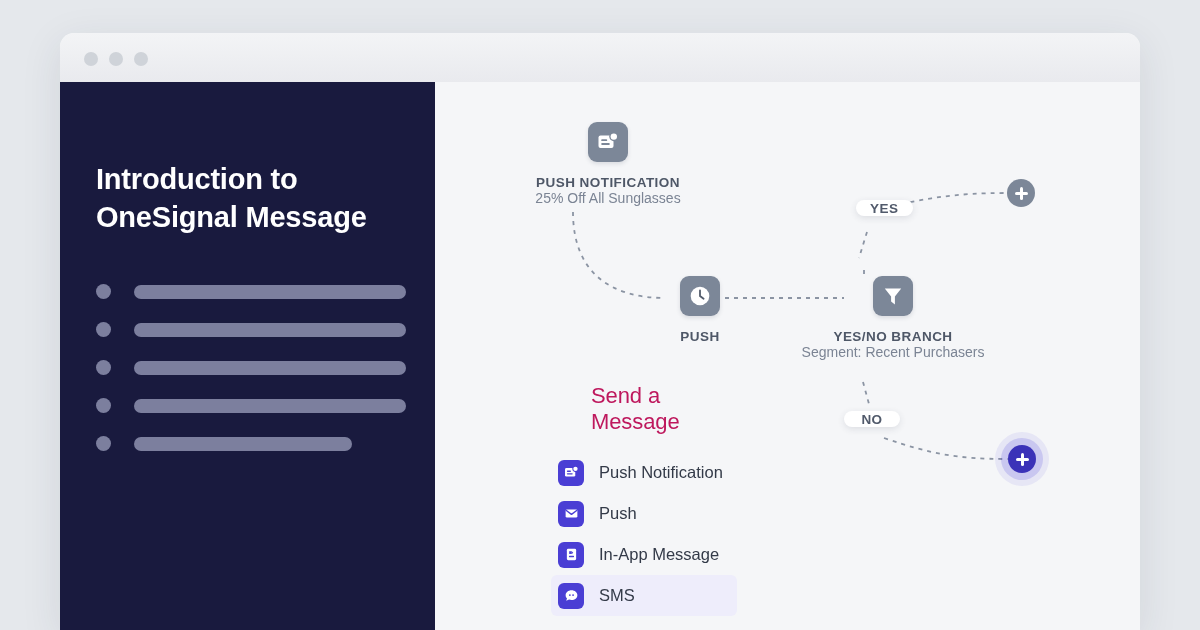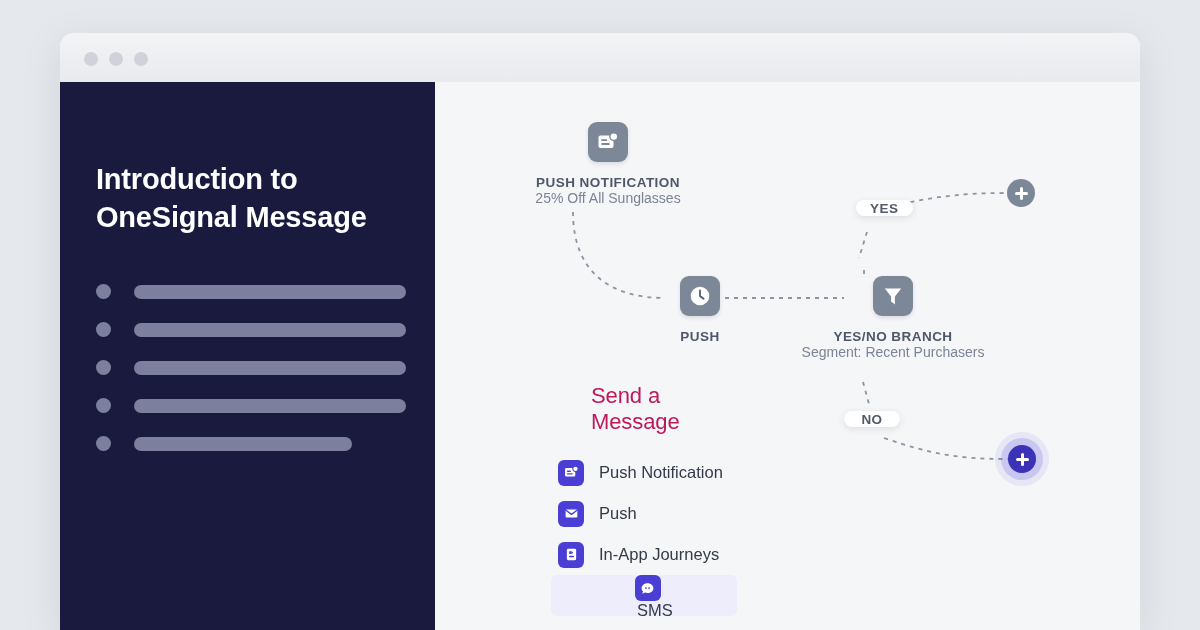--- a/index.html
+++ b/index.html
@@ -203,21 +203,21 @@
   }
   .menu-item {
     display: flex;
     align-items: center;
     height: 41px;
     border-radius: 6px;
     padding-left: 7px;
     width: 186px;
     margin-bottom: 0px;
   }
-  .menu-item.active { background: #eeedfb; flex-direction: column; }
+  .menu-item.active { background: #eeedfb; }
   .menu-icon {
     width: 26px; height: 26px;
     border-radius: 6px;
     background: #4a3ed4;
     display: flex;
     align-items: center;
     justify-content: center;
     flex: 0 0 auto;
   }
   .menu-label {
@@ -377,21 +377,21 @@
 
     <div class="menu-item">
       <span class="menu-icon">
         <svg width="15" height="15" viewBox="0 0 22 22">
           <rect x="4.2" y="2.6" width="13.6" height="16.8" rx="2" fill="#ffffff"></rect>
           <path d="M7.6 6.2 L11.4 6.2 L11.4 10.2 L7.6 10.2 Z" fill="#4a3ed4"></path>
           <path d="M11.4 6.2 L13.6 8.4 L11.4 10.2 Z" fill="#4a3ed4"></path>
           <rect x="7.2" y="13" width="7.6" height="1.9" rx=".9" fill="#4a3ed4"></rect>
         </svg>
       </span>
-      <span class="menu-label">In-App Journeys</span>
+      <span class="menu-label">In-App Message</span>
     </div>
 
     <div class="menu-item active">
       <span class="menu-icon">
         <svg width="15" height="15" viewBox="0 0 22 22">
           <path d="M11 3.4 C16 3.4 19.6 6.6 19.6 10.5 C19.6 14.4 16 17.6 11 17.6
                    C9.7 17.6 8.5 17.4 7.4 17 L3.3 18.6 L4.4 15.2
                    C3.1 13.9 2.4 12.3 2.4 10.5 C2.4 6.6 6 3.4 11 3.4 Z" fill="#ffffff"></path>
           <circle cx="8.6" cy="10.4" r="1.35" fill="#4a3ed4"></circle>
           <circle cx="13.3" cy="10.4" r="1.35" fill="#4a3ed4"></circle>

